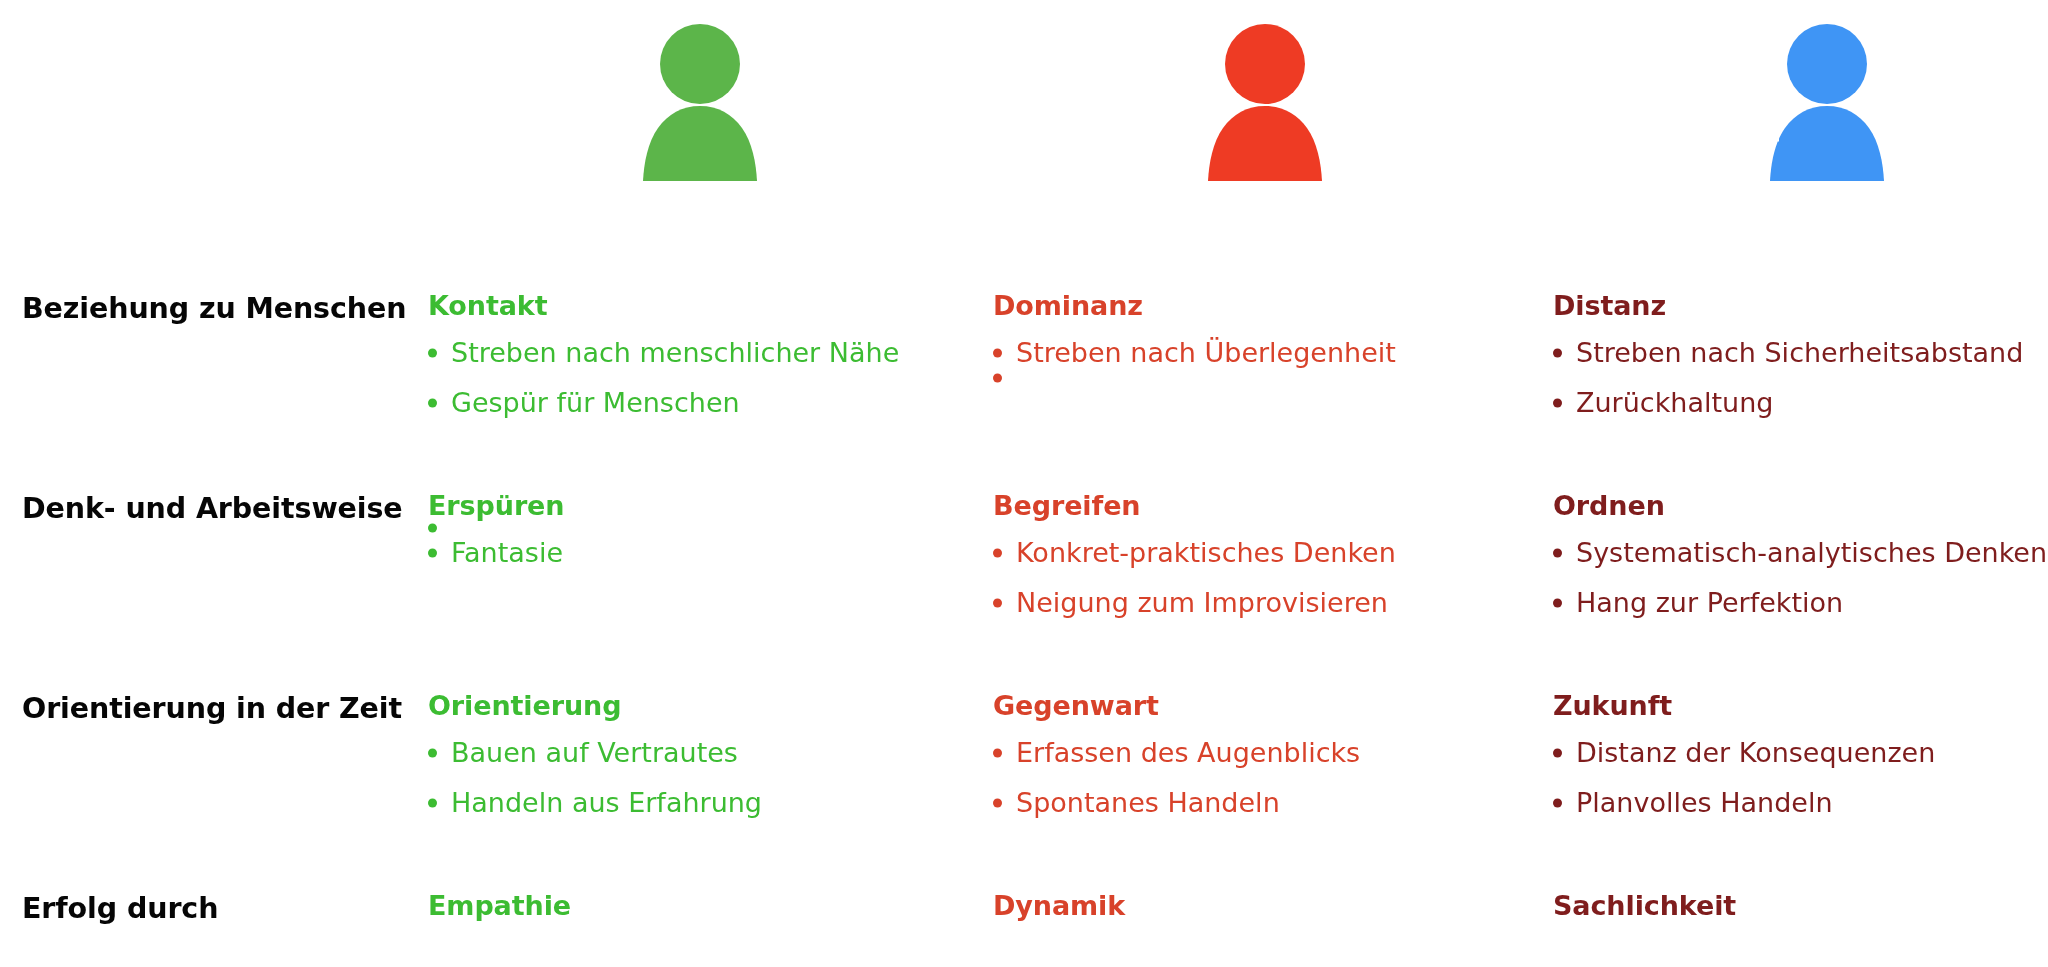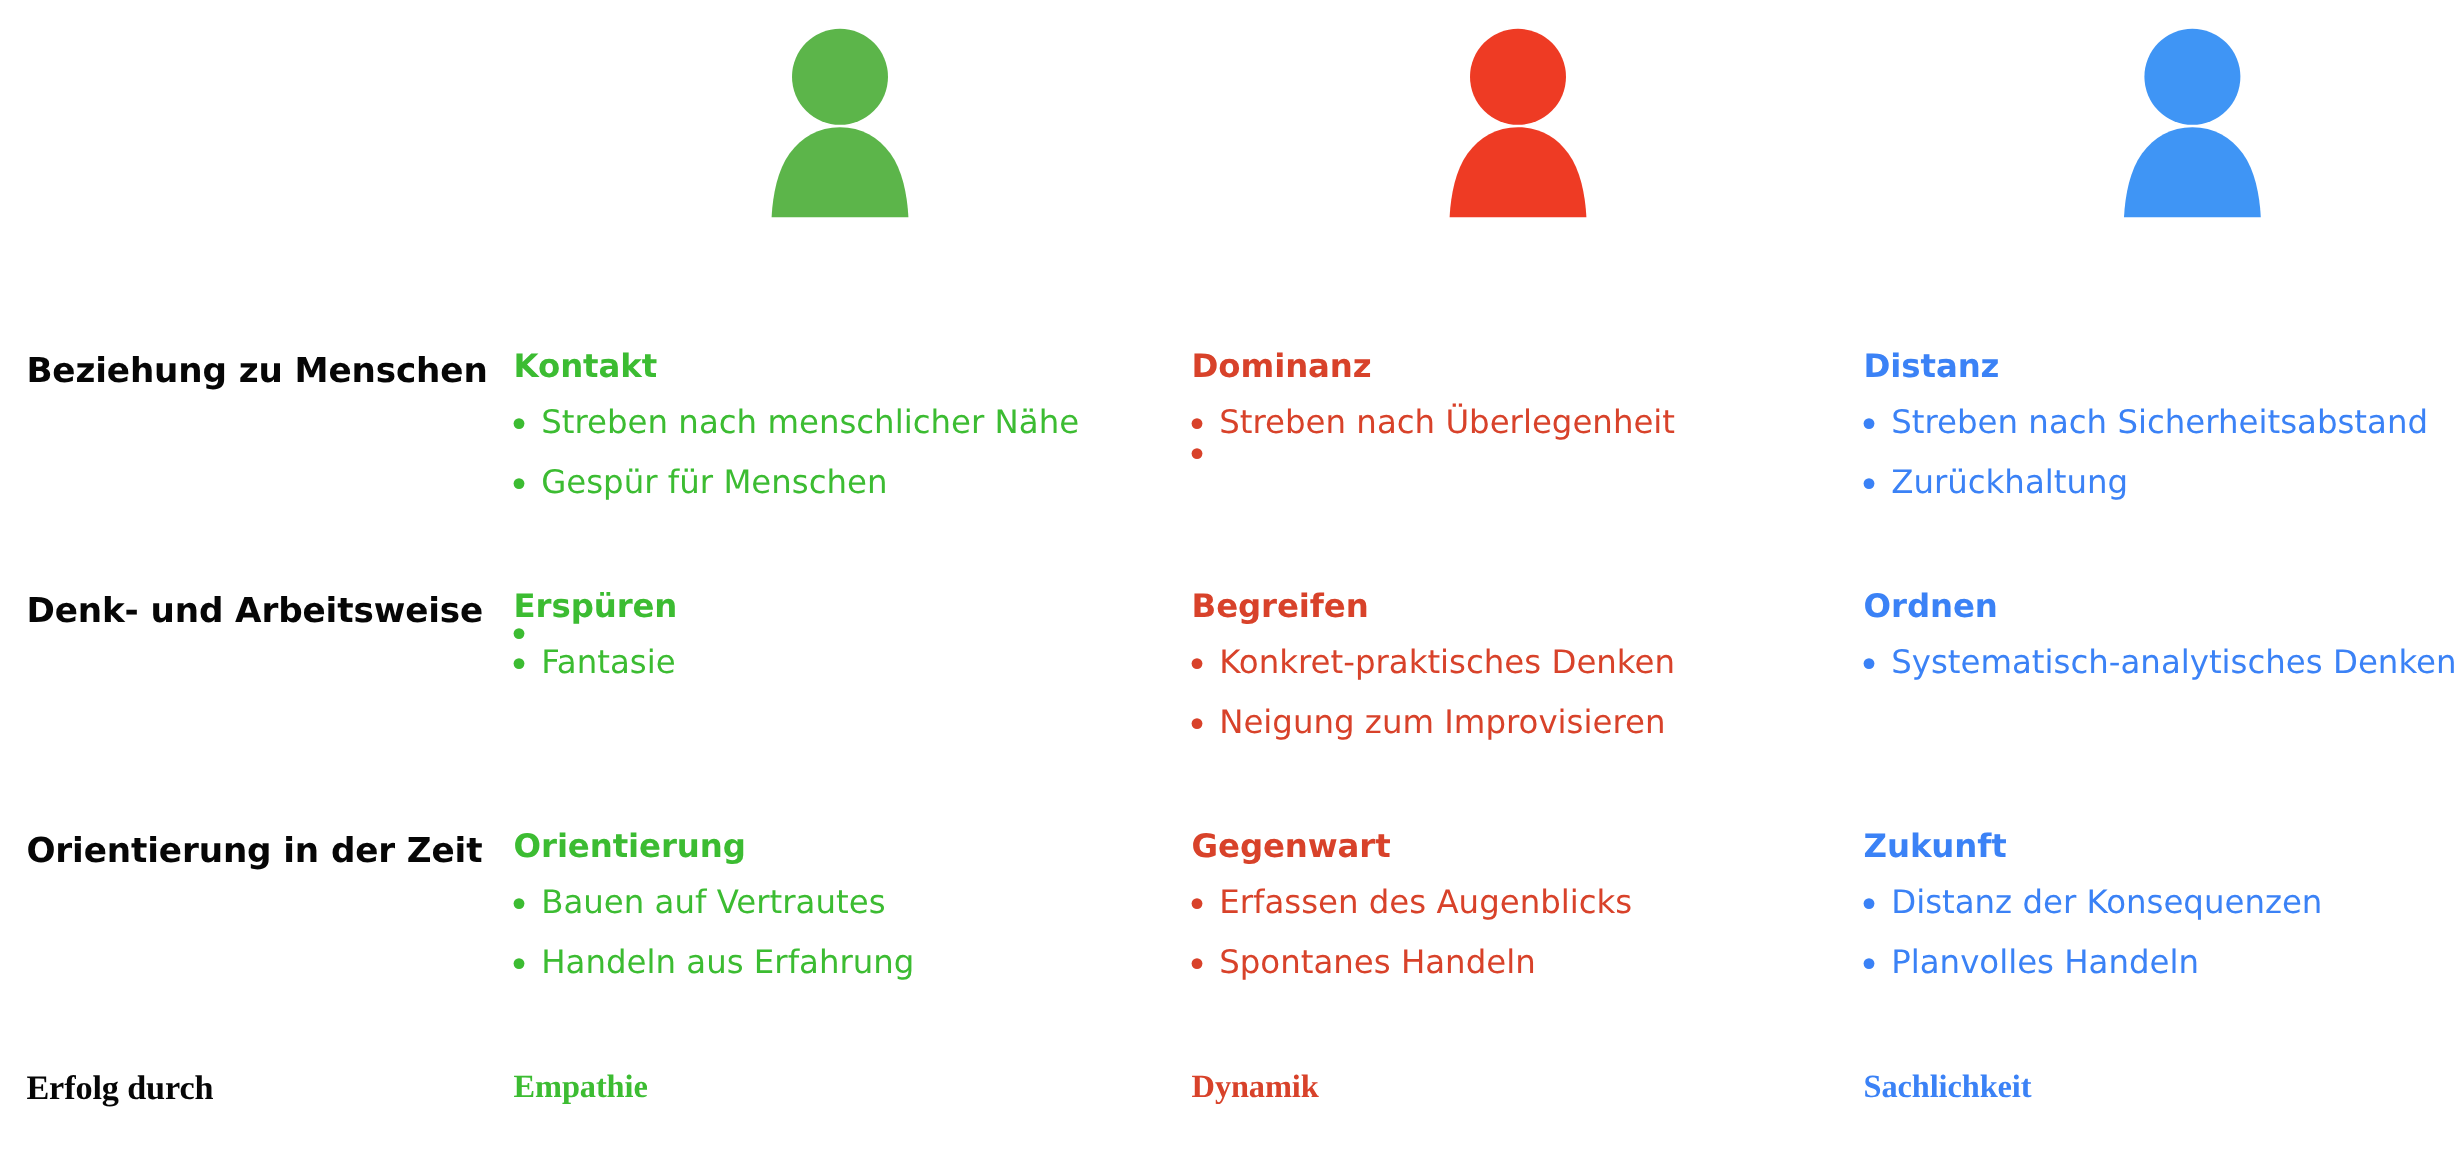--- a/index.html
+++ b/index.html
@@ -46,21 +46,21 @@
     position: absolute;
     left: 0;
     top: 196px;
     width: 2048px;
   }
   .row {
     position: relative;
     width: 2048px;
   }
   .row-tall { height: 200px; }
-  .row-last { height: 110px; font-family: Liberation Serif, serif; }
+  .row-last { height: 110px; }
 
   .row-label {
     position: absolute;
     left: 22px;
     top: 96px;
     font-size: 28.5px;
     font-weight: bold;
     color: #060606;
     letter-spacing: -0.1px;
     white-space: nowrap;
@@ -106,21 +106,21 @@
     top: 50%;
     transform: translateY(-50%);
     width: 9px;
     height: 9px;
     border-radius: 50%;
     background: currentColor;
   }
 
   .c-green { color: #3cbc32; }
   .c-red   { color: #d8422a; }
-  .c-blue  { color: #3b82f6; }
+  .c-blue  { color: #7f1d1d; }
 </style>
 </head>
 <body>
 
 <div class="page">
 
   <div class="icon-row">
 
     <div class="person-icon icon-green">
       <svg viewBox="0 0 160 165" xmlns="http://www.w3.org/2000/svg" aria-hidden="true">
@@ -206,20 +206,21 @@
         <ul class="bullets c-red">
           <li><span class="dot"></span><span>Konkret-praktisches Denken</span></li>
           <li><span class="dot"></span><span>Neigung zum Improvisieren</span></li>
         </ul>
       </div>
 
       <div class="col col-blue">
         <div class="col-heading c-blue">Ordnen</div>
         <ul class="bullets c-blue">
           <li><span class="dot"></span><span>Systematisch-analytisches Denken</span></li>
+          <li><span class="dot"></span><span>Hang zur Perfektion</span></li>
         </ul>
       </div>
     </div>
 
     <div class="row row-tall">
       <div class="row-label">Orientierung in der Zeit</div>
 
       <div class="col col-green">
         <div class="col-heading c-green">Orientierung</div>
         <ul class="bullets c-green">

